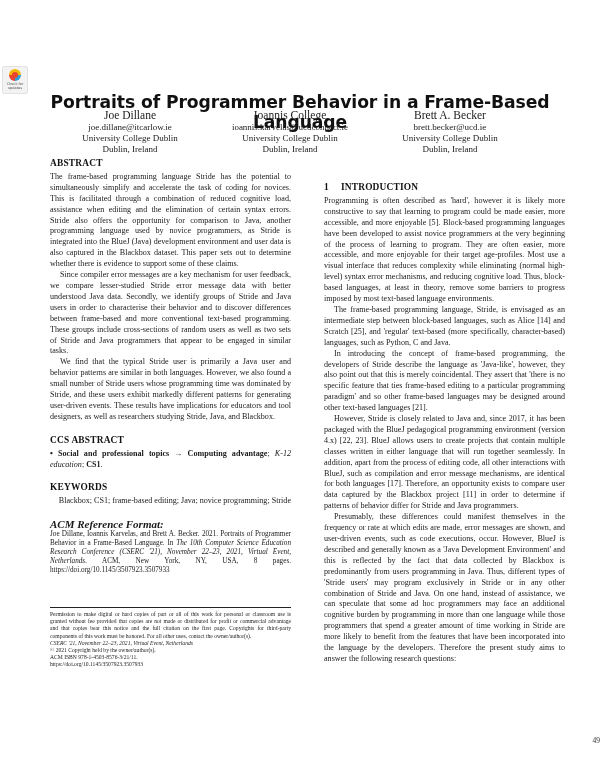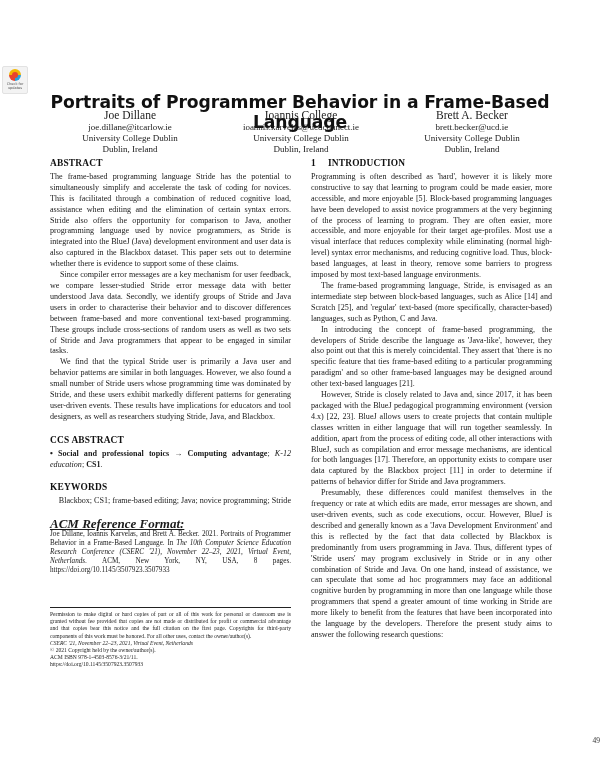--- a/index.html
+++ b/index.html
@@ -64,21 +64,21 @@
       letter-spacing: -0.1px;
       color: #111;
       margin: 16px;
     }
     .authors {
       position: absolute;
       top: 108px;
       left: 50px;
       width: 502px;
       display: flex;
-      justify-content: space-between;
+      justify-content: flex-start;
     }
     .author {
       width: 160px;
       text-align: center;
       font-size: 9px;
       line-height: 11px;
     }
     .author .name {
       font-size: 11.5px;
       line-height: 14px;
@@ -86,34 +86,34 @@
     .col {
       position: absolute;
       top: 158px;
       width: 241px;
       font-size: 8.1px;
       line-height: 10.9px;
       text-align: justify;
       hyphens: auto;
     }
     .col.left { left: 50px; }
-    .col.right { left: 311px; }
+    .col.right { left: 324px; margin-top: 24px; }
     h2 {
       font-family: Liberation Serif, serif;
       font-size: 9.4px;
       font-weight: bold;
       margin: 0 0 3px 0;
       letter-spacing: 0.2px;
       color: #111;
     }
     h2 .num { margin-right: 12px; }
     p { margin: 0; }
     p.indent { text-indent: 10px; }
     .section { margin-bottom: 12px; }
-    .ref-label { font-weight: bold; font-style: italic; font-size: 13px; text-decoration: underline; }
+    .ref-label { font-weight: bold; font-style: italic; font-size: 11px; }
     .ref { font-size: 7.2px; line-height: 9px; }
     .ref i, .ccs i { font-style: italic; }
     .ccs b { font-weight: bold; }
     .rule {
       position: absolute;
       left: 50px;
       width: 241px;
       top: 607px;
       border-top: 0.8px solid #222;
     }

